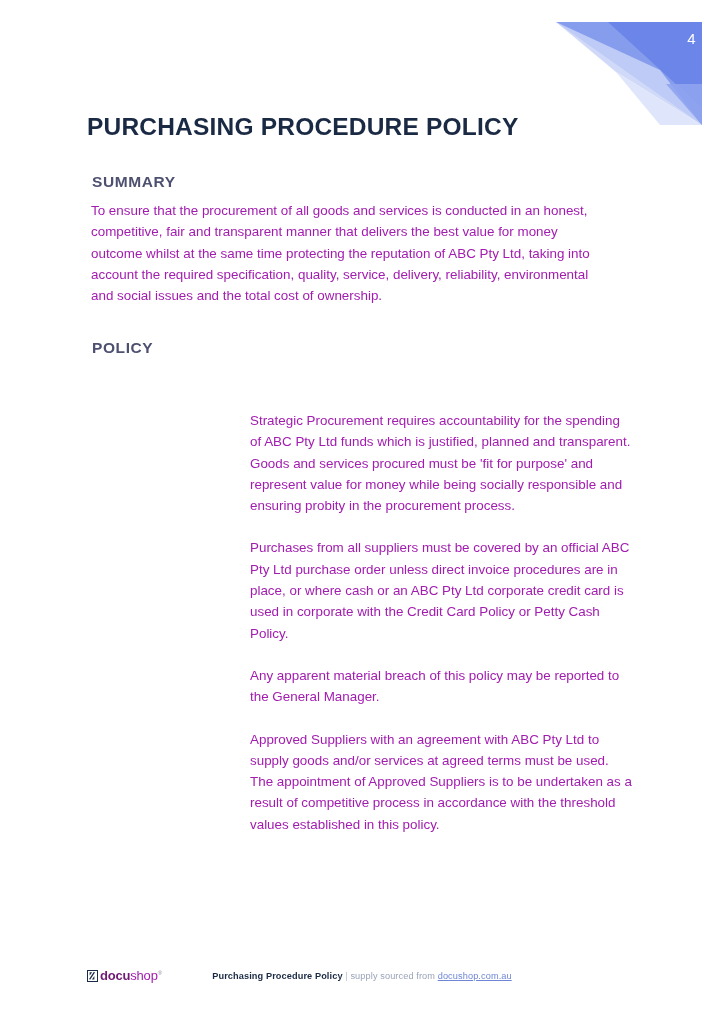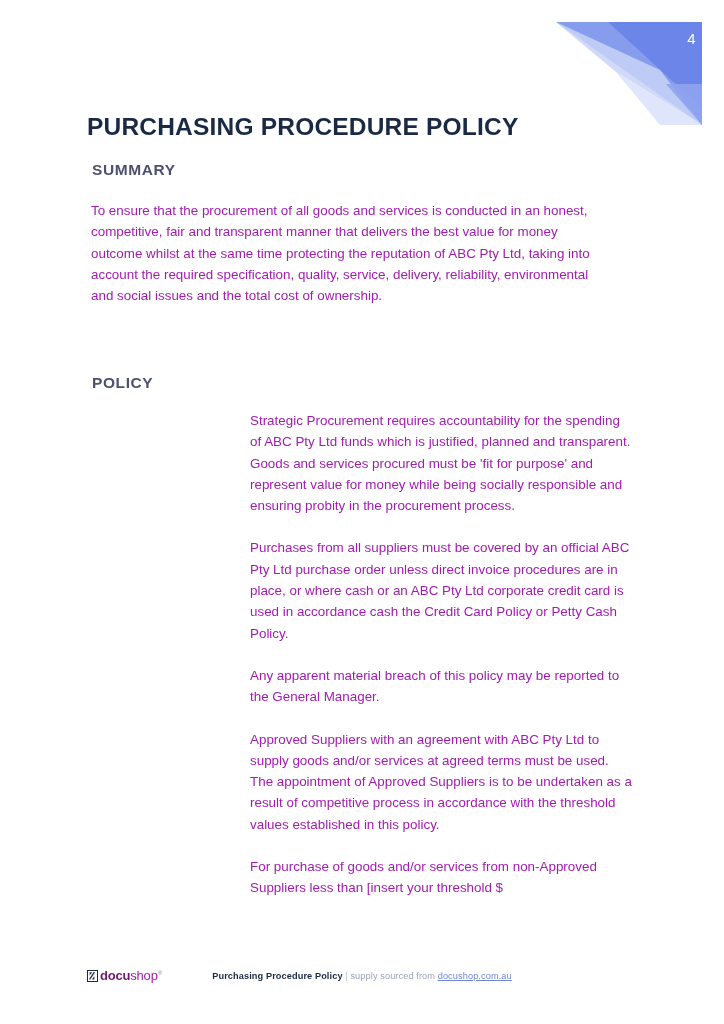--- a/index.html
+++ b/index.html
@@ -65,22 +65,22 @@
   
   .section-heading {
     position: absolute;
     left: 92px;
     font-size: 15.5px;
     font-weight: bold;
     color: #4e5070;
     letter-spacing: 0.6px;
     line-height: 1.2;
   }
-  .section-heading.summary { top: 148px; }
-  .section-heading.policy  { top: 361px; }
+  .section-heading.summary { top: 160px; }
+  .section-heading.policy  { top: 326px; }
 
   
   .body-block {
     position: absolute;
     font-size: 13.4px;
     line-height: 21.3px;
     color: #a21caf;
     font-family: "Liberation Sans", sans-serif;
   }
   .summary-body {
@@ -184,24 +184,23 @@
   </div>
 
   <h1 class="doc-title">PURCHASING PROCEDURE POLICY</h1>
 
   <h2 class="section-heading summary">SUMMARY</h2>
   <div class="body-block summary-body">To ensure that the procurement of all goods and services is conducted in an honest, competitive, fair and transparent manner that delivers the best value for money outcome whilst at the same time protecting the reputation of ABC Pty Ltd, taking into account the required specification, quality, service, delivery, reliability, environmental and social issues and the total cost of ownership.</div>
 
   <h2 class="section-heading policy">POLICY</h2>
   <div class="body-block policy-body">
     <p>Strategic Procurement requires accountability for the spending of ABC Pty Ltd funds which is justified, planned and transparent. Goods and services procured must be 'fit for purpose' and represent value for money while being socially responsible and ensuring probity in the procurement process.</p>
-    <p>Purchases from all suppliers must be covered by an official ABC Pty Ltd purchase order unless direct invoice procedures are in place, or where cash or an ABC Pty Ltd corporate credit card is used in accordance cash the Credit Card Policy or Petty Cash Policy.</p>
+    <p>Purchases from all suppliers must be covered by an official ABC Pty Ltd purchase order unless direct invoice procedures are in place, or where cash or an ABC Pty Ltd corporate credit card is used in corporate with the Credit Card Policy or Petty Cash Policy.</p>
     <p>Any apparent material breach of this policy may be reported to the General Manager.</p>
     <p>Approved Suppliers with an agreement with ABC Pty Ltd to supply goods and/or services at agreed terms must be used. The appointment of Approved Suppliers is to be undertaken as a result of competitive process in accordance with the threshold values established in this policy.</p>
-    <p>For purchase of goods and/or services from non-Approved Suppliers less than [insert your threshold $</p>
   </div>
 
   <div class="footer">
 
     <div class="logo">
       <span class="logo-mark">
         <svg width="11" height="12" viewBox="0 0 11 12" xmlns="http://www.w3.org/2000/svg">
           <rect x="0.5" y="0.5" width="10" height="11" fill="none" stroke="#1b2a44" stroke-width="1"></rect>
           <path d="M2.6 9.4 L7.4 2.2" stroke="#1b2a44" stroke-width="1.3" fill="none"></path>
           <path d="M2.6 2.2 L5.2 2.2 L2.6 5.6 Z" fill="#1b2a44"></path>

